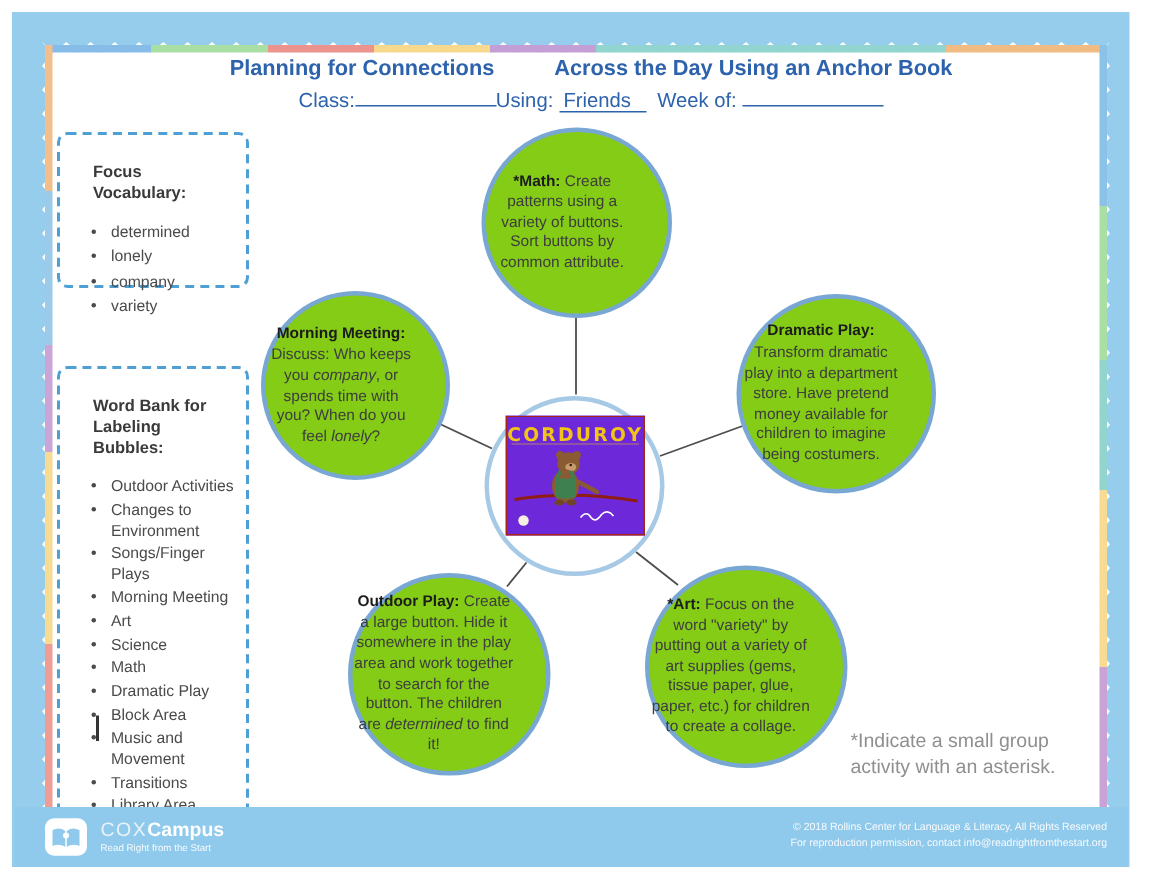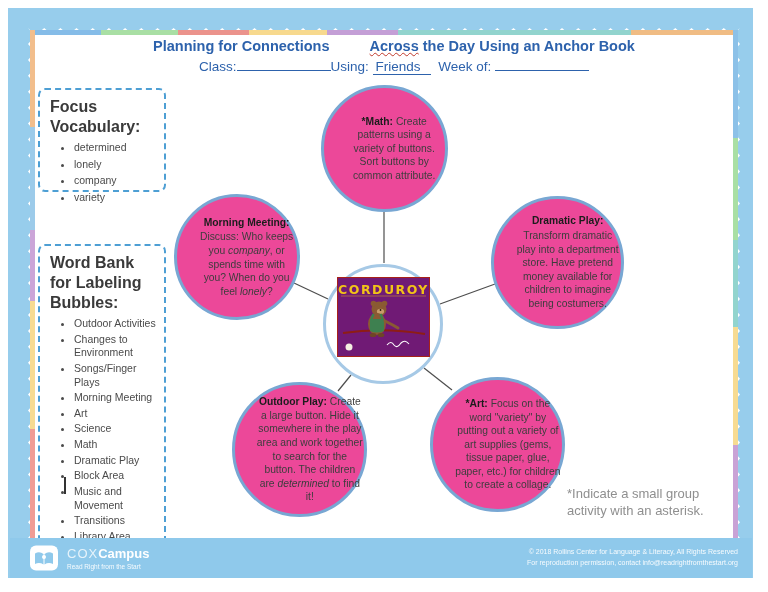--- a/index.html
+++ b/index.html
@@ -9,52 +9,52 @@
   
   .line-top{position:absolute;left:30px;top:30px;width:707px;height:5px;z-index:1;
     background:linear-gradient(to right,#85bce8 0 10%,#a9dfa4 10% 21%,#eb938c 21% 31%,#f7d98e 31% 42%,#c49fd6 42% 52%,#92d4ce 52% 85%,#f0bc84 85% 100%);}
   .line-left{position:absolute;left:30px;top:30px;width:5px;height:512px;z-index:1;
     background:linear-gradient(to bottom,#f2be8c 0 19%,#9ccbea 19% 39%,#cba5d8 39% 53%,#f7db92 53% 78%,#ef9c95 78% 100%);}
   .line-right{position:absolute;left:733px;top:30px;width:5px;height:512px;z-index:1;
     background:linear-gradient(to bottom,#8cc1e8 0 21%,#a9dfa4 21% 41%,#92d4ce 41% 58%,#f7db92 58% 81%,#c9a2d6 81% 100%);}
 
   .title{position:absolute;left:60px;right:40px;top:38px;text-align:center;z-index:2;
          font-size:14.5px;font-weight:bold;color:#2d62ac;}
-  .squiggle{text-decoration:underline;text-decoration-style:wavy;text-decoration-color:#c0392b;text-decoration-thickness:1px;margin-left:36px;}
+  .squiggle{text-decoration-style:wavy;text-decoration-color:#c0392b;text-decoration-thickness:1px;margin-left:36px;}
   .meta-row{position:absolute;left:60px;right:40px;top:57px;text-align:center;z-index:2;
             font-size:13.5px;color:#2d62ac;}
   .blank{display:inline-block;width:94px;border-bottom:1.5px solid #2d62ac;height:13px;vertical-align:baseline;}
   .theme-val{border-bottom:1.5px solid #2d62ac;padding:0 10px 0 3px;}
 
   .dash-box{position:absolute;left:38px;width:128px;border:2px dashed #4e9fd4;border-radius:7px;
             background:#fff;z-index:2;padding:7px 6px 6px 10px;box-sizing:border-box;}
-  .dash-box h3{margin:0;font-size:16px;color:#3a3a3a;line-height:1.25;}
+  .dash-box h3{margin:12px;font-size:11px;color:#3a3a3a;line-height:1.25;}
   .dash-box ul{margin:4px 0 0;padding-left:24px;}
   .dash-box li{font-size:10.5px;color:#4a4a4a;line-height:1.3;margin-bottom:3px;}
   .fv{top:88px;height:104px;}
   .wb{top:244px;height:305px;}
   .wb li{margin-bottom:2px;}
   .wb-blank{display:inline-block;border-bottom:1.2px solid #555;height:10px;}
   .caret{position:absolute;left:64px;top:477px;width:1.5px;height:17px;background:#333;z-index:3;}
 
-  .bubble{position:absolute;border:3px solid #78a7d3;border-radius:50%;background:#ec4899;z-index:2;
-          display:flex;flex-direction:column;align-items:flex-end;justify-content:center;
+  .bubble{position:absolute;border:3px solid #78a7d3;border-radius:50%;background:#84cc16;z-index:2;
+          display:flex;flex-direction:column;align-items:flex-start;justify-content:center;
           text-align:center;box-sizing:border-box;font-size:10.3px;line-height:1.32;color:#3d3d3d;}
   .bubble .inner{width:84%;}
   .bubble b{color:#1c1c1c;}
   .b-math{left:321px;top:85px;width:127px;height:127px;}
   .b-dram{left:491px;top:196px;width:133px;height:133px;}
   .b-morn{left:174px;top:194px;width:126px;height:126px;}
   .b-out{left:232px;top:382px;width:135px;height:135px;}
   .b-art{left:430px;top:377px;width:135px;height:135px;}
   .b-head{display:block;font-weight:bold;color:#1c1c1c;margin-bottom:1px;}
 
   .center-circle{position:absolute;left:323px;top:264px;width:120px;height:120px;border-radius:50%;
                  border:3px solid #a6c9e6;background:#fff;z-index:2;box-sizing:border-box;}
-  .book{position:absolute;left:337px;top:277px;width:93px;height:80px;background:#701a75;z-index:3;
+  .book{position:absolute;left:337px;top:277px;width:93px;height:80px;background:#6d28d9;z-index:3;
         box-shadow:0 0 0 1px #a82218 inset;}
   .book-title{position:absolute;left:0;right:0;top:5px;text-align:center;font-weight:bold;
               font-size:12.5px;letter-spacing:1.5px;color:#f2c417;font-family:"DejaVu Sans",sans-serif;}
 
   .note{position:absolute;left:567px;top:486px;width:160px;z-index:2;
         font-size:13px;line-height:1.3;color:#8f8f8f;}
 
   .footer{position:absolute;left:10px;right:16px;top:538px;height:40px;background:#8fc9eb;z-index:4;}
   .brand{position:absolute;left:20px;top:50%;transform:translateY(-50%);display:flex;align-items:center;gap:9px;}
   .logo-sq{width:28px;height:25px;background:#fff;border-radius:6px;display:flex;align-items:center;justify-content:center;}

